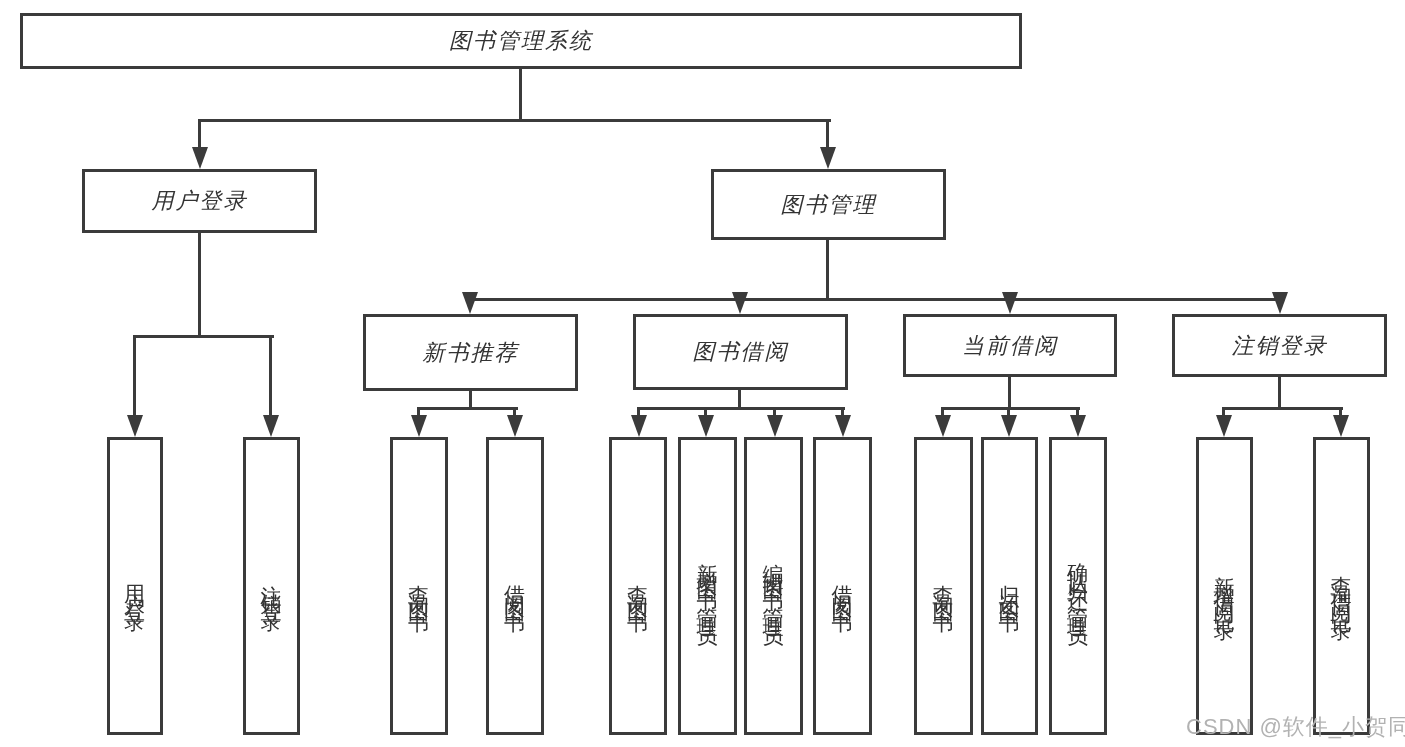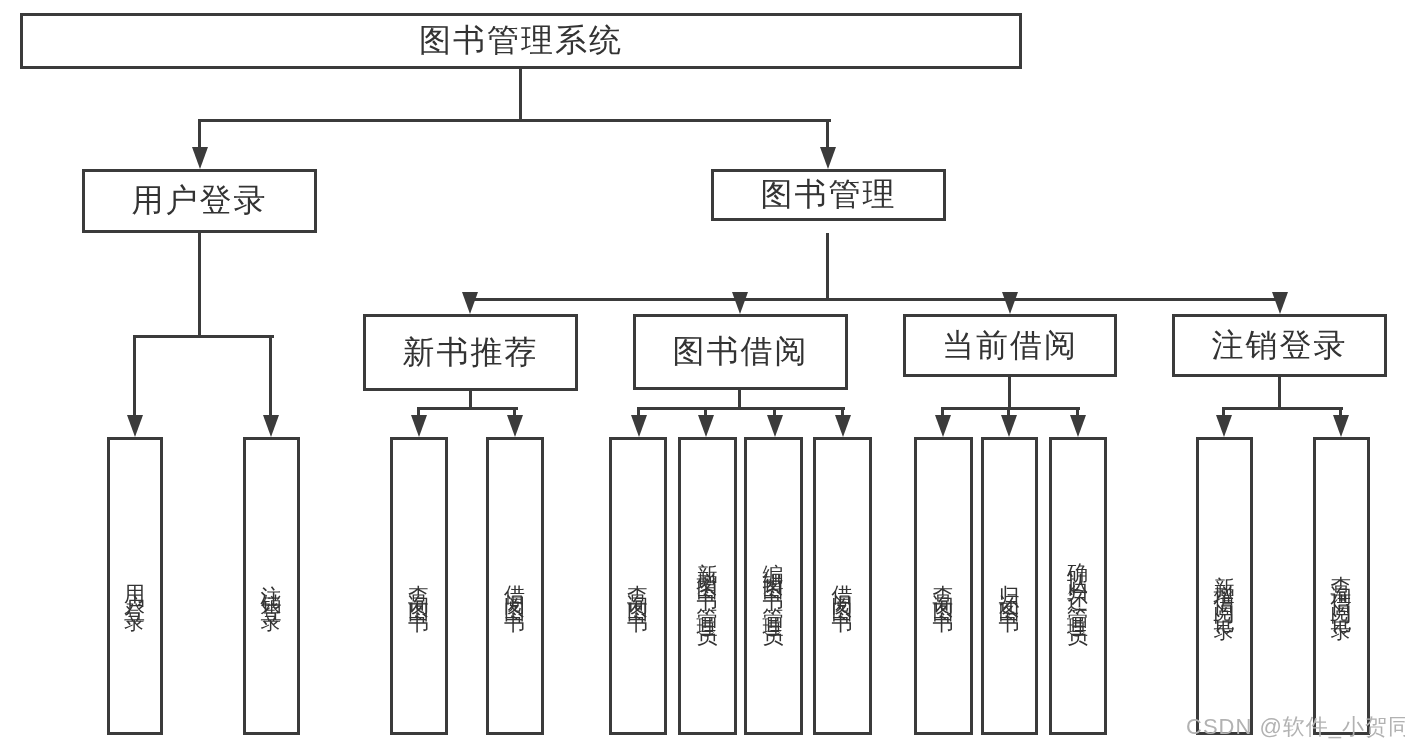--- a/index.html
+++ b/index.html
@@ -14,23 +14,24 @@
     position:absolute;
     box-sizing:border-box;
     border:3px solid #3b3b3b;
     background:#ffffff;
     display:flex;
     align-items:center;
     justify-content:center;
     color:#333333;
   }
   .hbox{
-    font-size:32px;
+    font-size:22px;
     letter-spacing:2px;
     white-space:nowrap;
+    font-style:italic;
   }
   .vbox{
     writing-mode:vertical-rl;
     text-orientation:mixed;
     font-size:21px;
     letter-spacing:9px;
     line-height:1;
   }
   .hline{position:absolute;height:3px;background:#3b3b3b;}
   .vline{position:absolute;width:3px;background:#3b3b3b;}
@@ -107,21 +108,21 @@
   <div class="hline" style="left:1223px;top:407px;width:120px;"></div>
   <div class="vline" style="left:1222px;top:407px;height:12px;"></div>
   <div class="arrow" style="left:1216px;top:415px;"></div>
   <div class="vline" style="left:1339px;top:407px;height:12px;"></div>
   <div class="arrow" style="left:1333px;top:415px;"></div>
 
   <div class="box hbox" style="left:20px;top:13px;width:1002px;height:56px;">图书管理系统</div>
 
   <div class="box hbox" style="left:82px;top:169px;width:235px;height:64px;">用户登录</div>
 
-  <div class="box hbox" style="left:711px;top:169px;width:235px;height:52px;">图书管理</div>
+  <div class="box hbox" style="left:711px;top:169px;width:235px;height:71px;">图书管理</div>
 
   <div class="box hbox" style="left:363px;top:314px;width:215px;height:77px;">新书推荐</div>
 
   <div class="box hbox" style="left:633px;top:314px;width:215px;height:76px;">图书借阅</div>
 
   <div class="box hbox" style="left:903px;top:314px;width:214px;height:63px;">当前借阅</div>
 
   <div class="box hbox" style="left:1172px;top:314px;width:215px;height:63px;">注销登录</div>
 
   <div class="box vbox" style="left:107px;top:437px;width:56px;height:298px;">用户登录</div>

